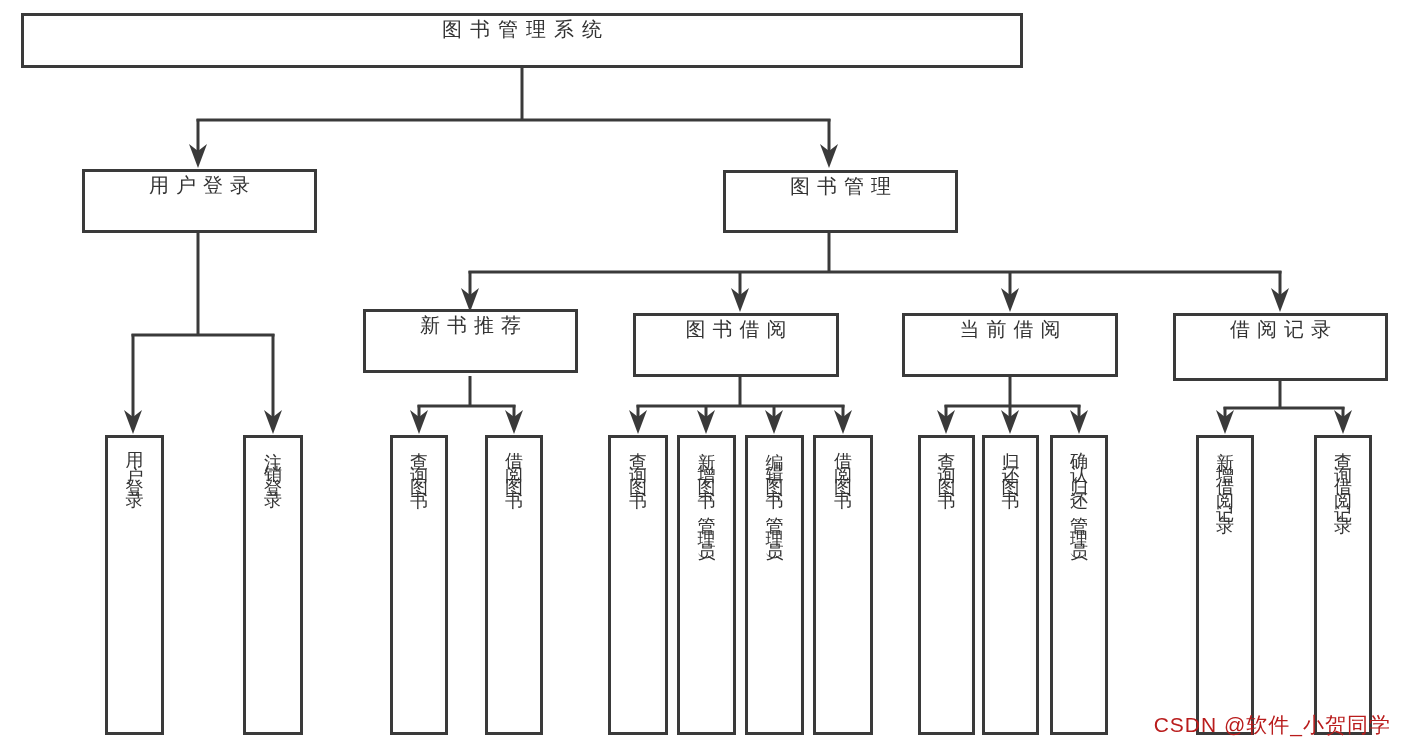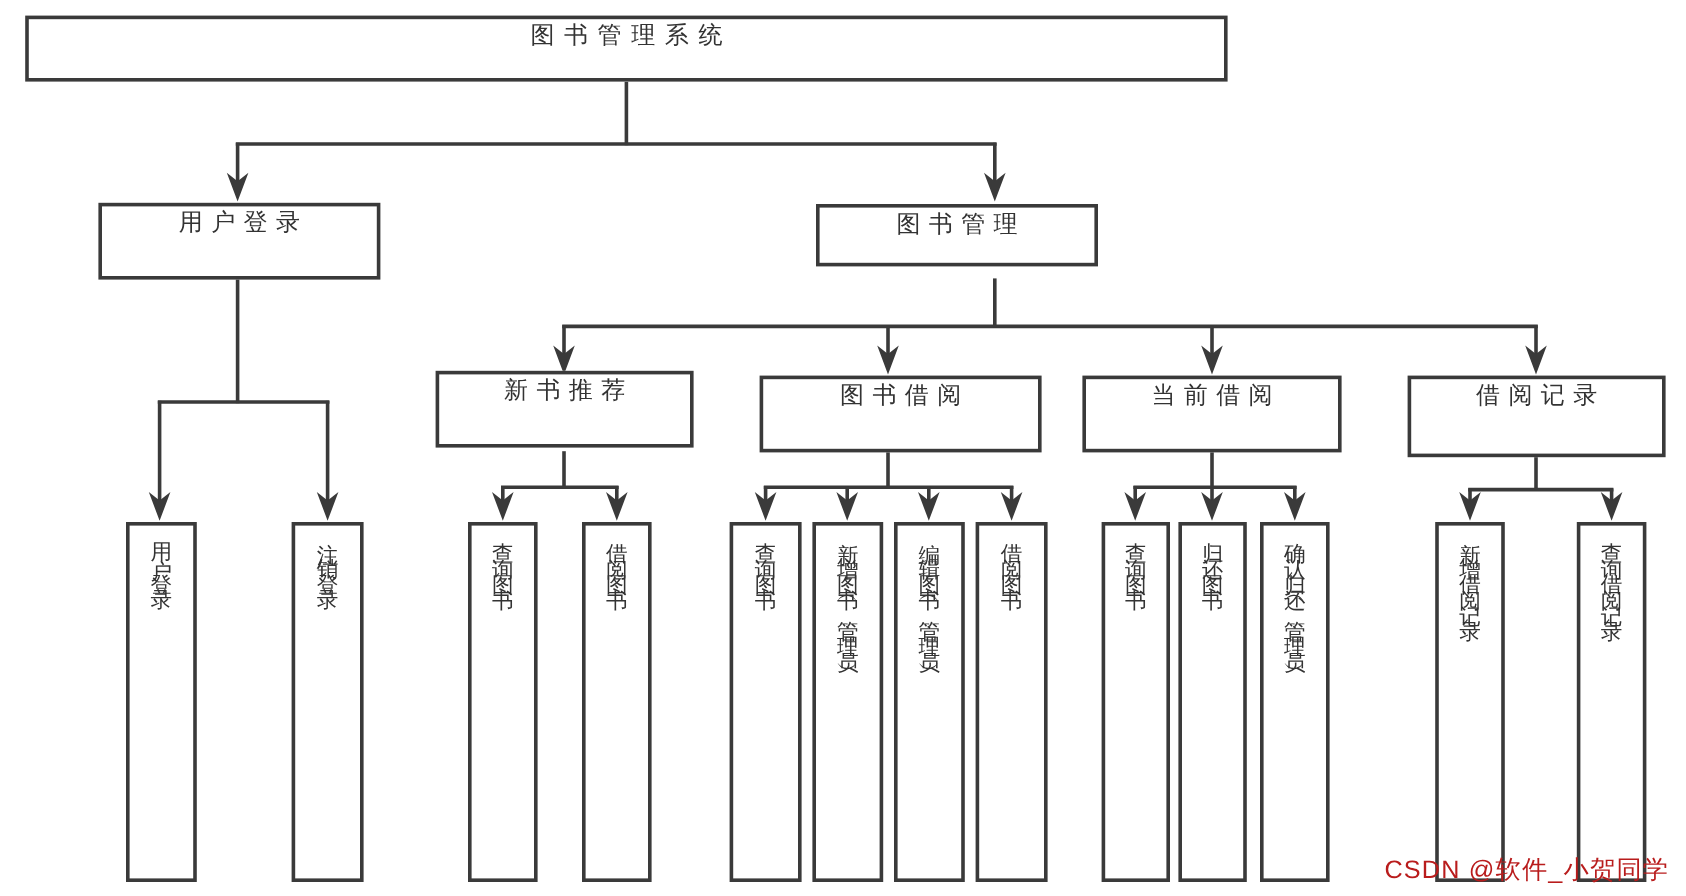--- a/index.html
+++ b/index.html
@@ -155,28 +155,28 @@
     </g>
   </svg>
 
   <div class="node h title" style="left:21px; top:13px; width:1002px; height:55px;">
     <span class="lbl">图书管理系统</span>
   </div>
 
   <div class="node h" style="left:82px; top:169px; width:235px; height:64px;">
     <span class="lbl">用户登录</span>
   </div>
-  <div class="node h" style="left:680px; top:170px; width:235px; height:52px;">
+  <div class="node h" style="left:723px; top:170px; width:235px; height:63px;">
     <span class="lbl">图书管理</span>
   </div>
 
   <div class="node h" style="left:363px; top:309px; width:215px; height:64px;">
     <span class="lbl">新书推荐</span>
   </div>
-  <div class="node h" style="left:633px; top:313px; width:235px; height:64px;">
+  <div class="node h" style="left:633px; top:313px; width:206px; height:64px;">
     <span class="lbl">图书借阅</span>
   </div>
   <div class="node h" style="left:902px; top:313px; width:216px; height:64px;">
     <span class="lbl">当前借阅</span>
   </div>
   <div class="node h" style="left:1173px; top:313px; width:215px; height:68px;">
     <span class="lbl">借阅记录</span>
   </div>
 
   <div class="node v" style="left:105px; width:59px;">

